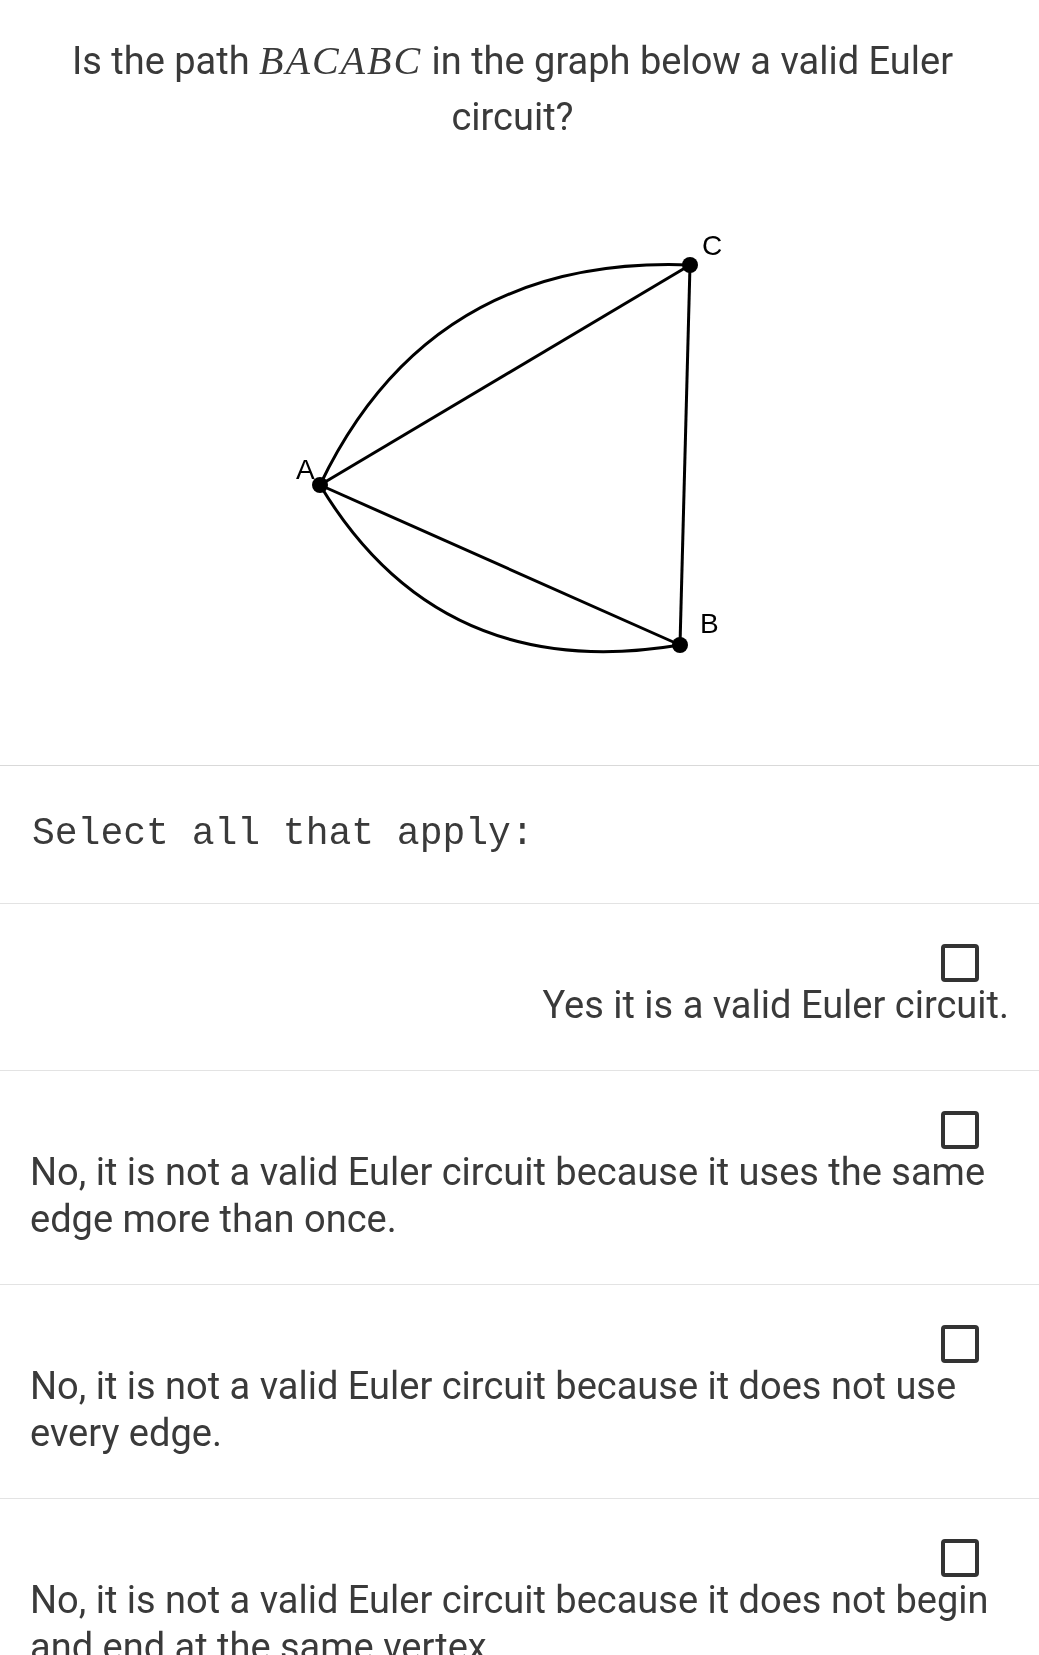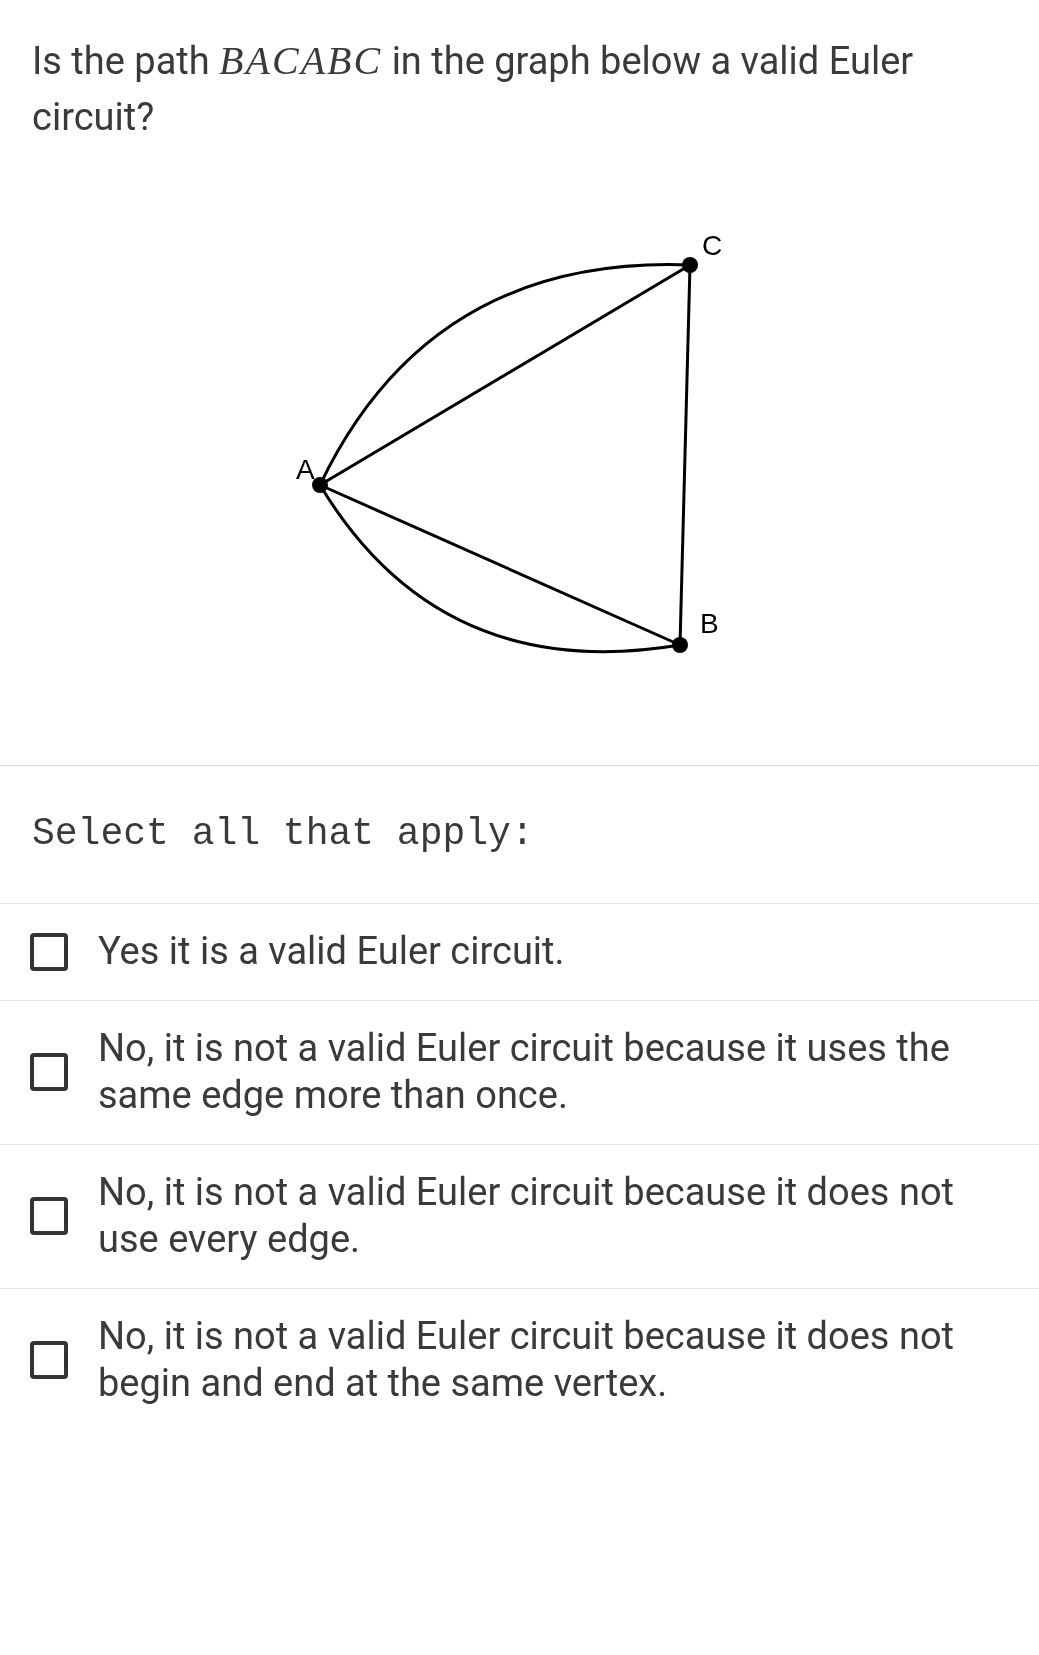--- a/index.html
+++ b/index.html
@@ -3,21 +3,22 @@
 <meta charset="utf-8">
 <style>
   * { box-sizing: border-box; margin: 0; padding: 0; }
   html, body {
     width: 1039px;
     font-family: -apple-system, BlinkMacSystemFont, "Segoe UI", Roboto, "Helvetica Neue", Arial, sans-serif;
     color: #333;
     background: #fff;
   }
   .question-block {
-    padding: 32px 32px 40px 32px;
+    padding: 32px 32px 40px 18px;
+    text-align: center;
   }
   .question-text {
     font-size: 38px;
     line-height: 1.45;
     color: #3a3a3a;
     font-weight: 400;
   }
   .math {
     font-family: "Times New Roman", Times, serif;
     font-style: italic;
@@ -40,23 +41,24 @@
     margin: 0;
   }
   .select-prompt {
     padding: 46px 32px 48px 32px;
     font-size: 38px;
     color: #3a3a3a;
     font-family: Liberation Mono, monospace;
   }
   .option-row {
     display: flex;
-    align-items: center;
-    padding: 24px 30px;
+    align-items: flex-end;
+    padding: 40px 30px;
     border-top: 1px solid #e3e3e3;
+    flex-direction: column;
   }
   .option-row .checkbox {
     width: 38px;
     height: 38px;
     border: 4px solid #333;
     border-radius: 4px;
     flex: 0 0 auto;
     margin-right: 30px;
   }
   .option-row .label {

